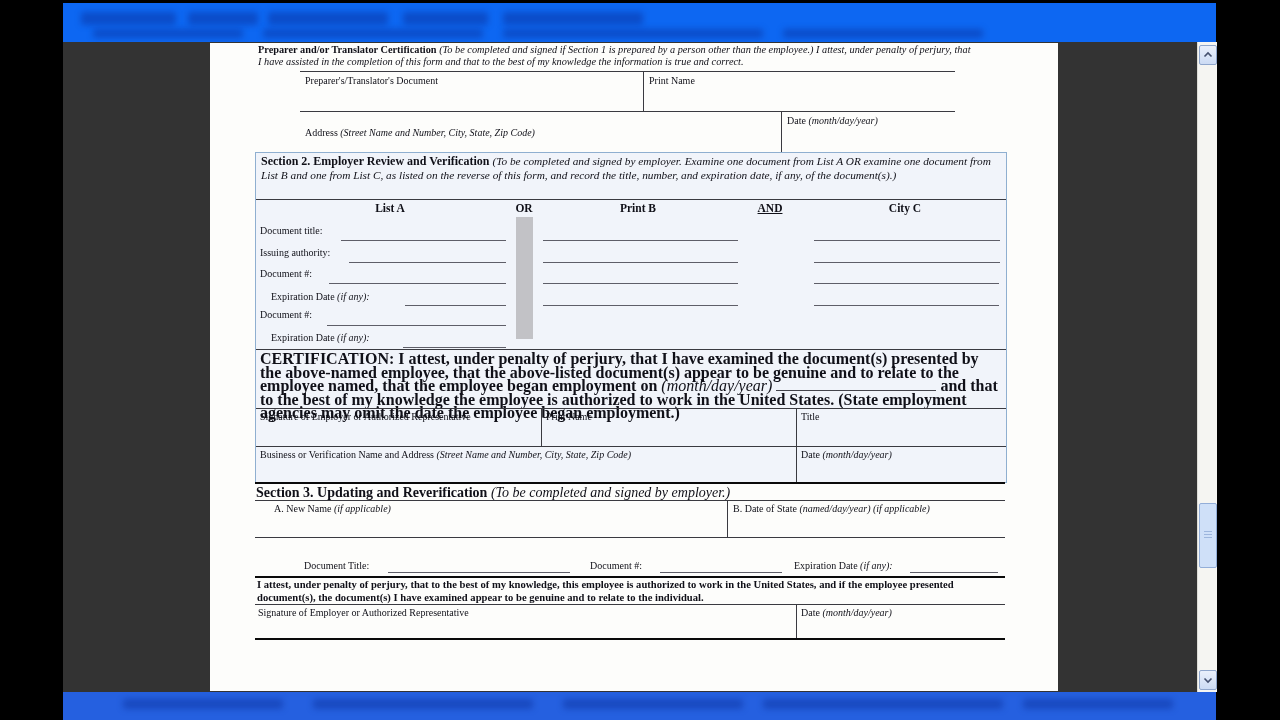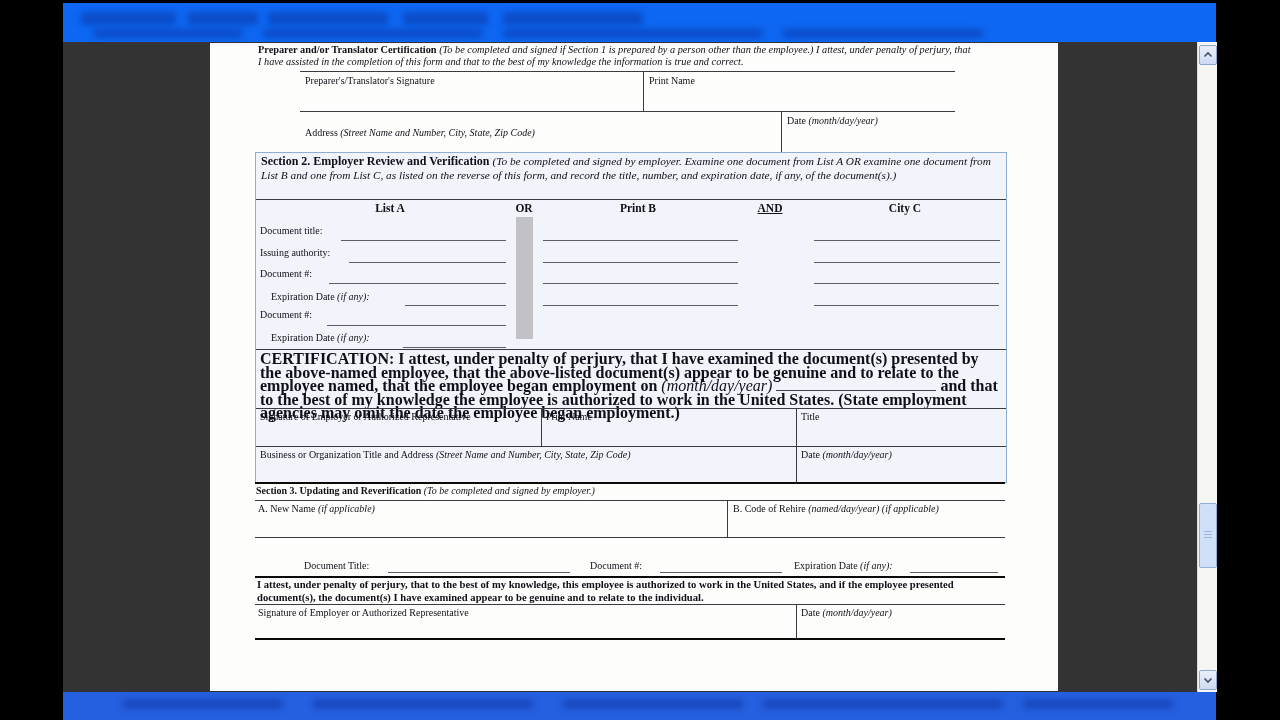--- a/index.html
+++ b/index.html
@@ -32,21 +32,21 @@
   .s2box{position:absolute;left:45px;top:109px;width:750px;height:329px;
          background:#f1f4fa;border:1px solid #8fafd0;}
   .s2head{position:absolute;left:5px;top:2px;width:740px;font-size:11.3px;line-height:13.8px;}
   .s2head b{font-size:12px;}
   .colh{position:absolute;top:49px;font-weight:bold;font-size:11.5px;transform:translateX(-50%);white-space:nowrap;}
   .orbar{position:absolute;left:260px;top:64px;width:17px;height:122px;background:#c2c2c6;}
   .cert{position:absolute;left:4px;top:199px;width:742px;font-weight:bold;
         font-size:16px;line-height:13.6px;}
   .cert i{font-weight:normal;}
   .cert .blank{display:inline-block;width:160px;border-bottom:1px solid #44444c;height:9px;}
-  .s3head{position:absolute;font-size:10px;}
+  .s3head{position:absolute;font-size:14px;}
   .attest{position:absolute;font-weight:bold;font-size:10.6px;line-height:12.5px;}
   .footer{position:absolute;left:45px;top:601px;width:745px;text-align:right;font-size:10.5px;}
   svg{display:block;}
 </style>
 </head>
 <body>
 
 <div class="abs top-bar">
   <div class="smudge" style="left:18px;top:9px;width:95px;height:13px"></div>
   <div class="smudge" style="left:125px;top:9px;width:70px;height:13px"></div>
@@ -61,21 +61,21 @@
 
 <div class="abs viewer">
 
   <div class="abs page">
 
     <div class="para" style="left:48px;top:1px;width:715px">
       <b>Preparer and/or Translator Certification </b><i>(To be completed and signed if Section 1 is prepared by a person other than the employee.) </i><i>I attest, under penalty of perjury, that I have assisted in the completion of this form and that to the best of my knowledge the information is true and correct.</i>
     </div>
     <div class="hl" style="left:90px;top:28px;width:655px"></div>
     <div class="vl" style="left:433px;top:28px;height:40px"></div>
-    <div class="lb" style="left:95px;top:32px">Preparer's/Translator's Signature</div>
+    <div class="lb" style="left:95px;top:32px">Preparer's/Translator's Document</div>
     <div class="lb" style="left:439px;top:32px">Print Name</div>
     <div class="hl" style="left:90px;top:68px;width:655px"></div>
     <div class="vl" style="left:571px;top:68px;height:41px"></div>
     <div class="lb" style="left:95px;top:84px"><span>Address </span><i>(Street Name and Number, City, State, Zip Code)</i></div>
     <div class="lb" style="left:577px;top:72px"><span>Date </span><i>(month/day/year)</i></div>
 
     <div class="s2box">
       <div class="s2head">
         <b>Section 2. Employer Review and Verification </b><i>(To be completed and signed by employer. Examine one document from List A OR examine one document from List B and one from List C, as listed on the reverse of this form, and record the title, number, and expiration date, if any, of the document(s).)</i>
       </div>
@@ -118,32 +118,32 @@
 
       <div class="hl" style="left:0;top:255px;width:750px"></div>
       <div class="vl" style="left:285px;top:255px;height:38px"></div>
       <div class="vl" style="left:540px;top:255px;height:38px"></div>
       <div class="lb" style="left:4px;top:258px">Signature of Employer or Authorized Representative</div>
       <div class="lb" style="left:290px;top:258px">Print Name</div>
       <div class="lb" style="left:545px;top:258px">Title</div>
 
       <div class="hl" style="left:0;top:293px;width:750px"></div>
       <div class="vl" style="left:540px;top:293px;height:36px"></div>
-      <div class="lb" style="left:4px;top:296px"><span>Business or Organization Title and Address </span><i>(Street Name and Number, City, State, Zip Code)</i></div>
+      <div class="lb" style="left:4px;top:296px"><span>Business or Verification Name and Address </span><i>(Street Name and Number, City, State, Zip Code)</i></div>
       <div class="lb" style="left:545px;top:296px"><span>Date </span><i>(month/day/year)</i></div>
     </div>
 
     <div class="hl2" style="left:45px;top:439px;width:750px"></div>
     <div class="s3head" style="left:46px;top:442px">
       <b>Section 3. Updating and Reverification </b><i>(To be completed and signed by employer.)</i>
     </div>
     <div class="hl" style="left:45px;top:457px;width:750px"></div>
     <div class="vl" style="left:517px;top:457px;height:37px"></div>
-    <div class="lb" style="left:48px;top:460px"><span>A. New Name </span><i>(if applicable)</i></div>
-    <div class="lb" style="left:523px;top:460px"><span>B. Code of Rehire </span><i>(named/day/year) (if applicable)</i></div>
+    <div class="lb" style="left:64px;top:460px"><span>A. New Name </span><i>(if applicable)</i></div>
+    <div class="lb" style="left:523px;top:460px"><span>B. Date of State </span><i>(named/day/year) (if applicable)</i></div>
     <div class="hl" style="left:45px;top:494px;width:750px"></div>
 
     <div class="lb" style="left:94px;top:517px">Document Title:</div>
     <div class="fl" style="left:178px;top:529px;width:182px"></div>
     <div class="lb" style="left:380px;top:517px">Document #:</div>
     <div class="fl" style="left:450px;top:529px;width:122px"></div>
     <div class="lb" style="left:584px;top:517px"><span>Expiration Date </span><i>(if any):</i></div>
     <div class="fl" style="left:700px;top:529px;width:88px"></div>
 
     <div class="hl2" style="left:45px;top:533px;width:750px"></div>

